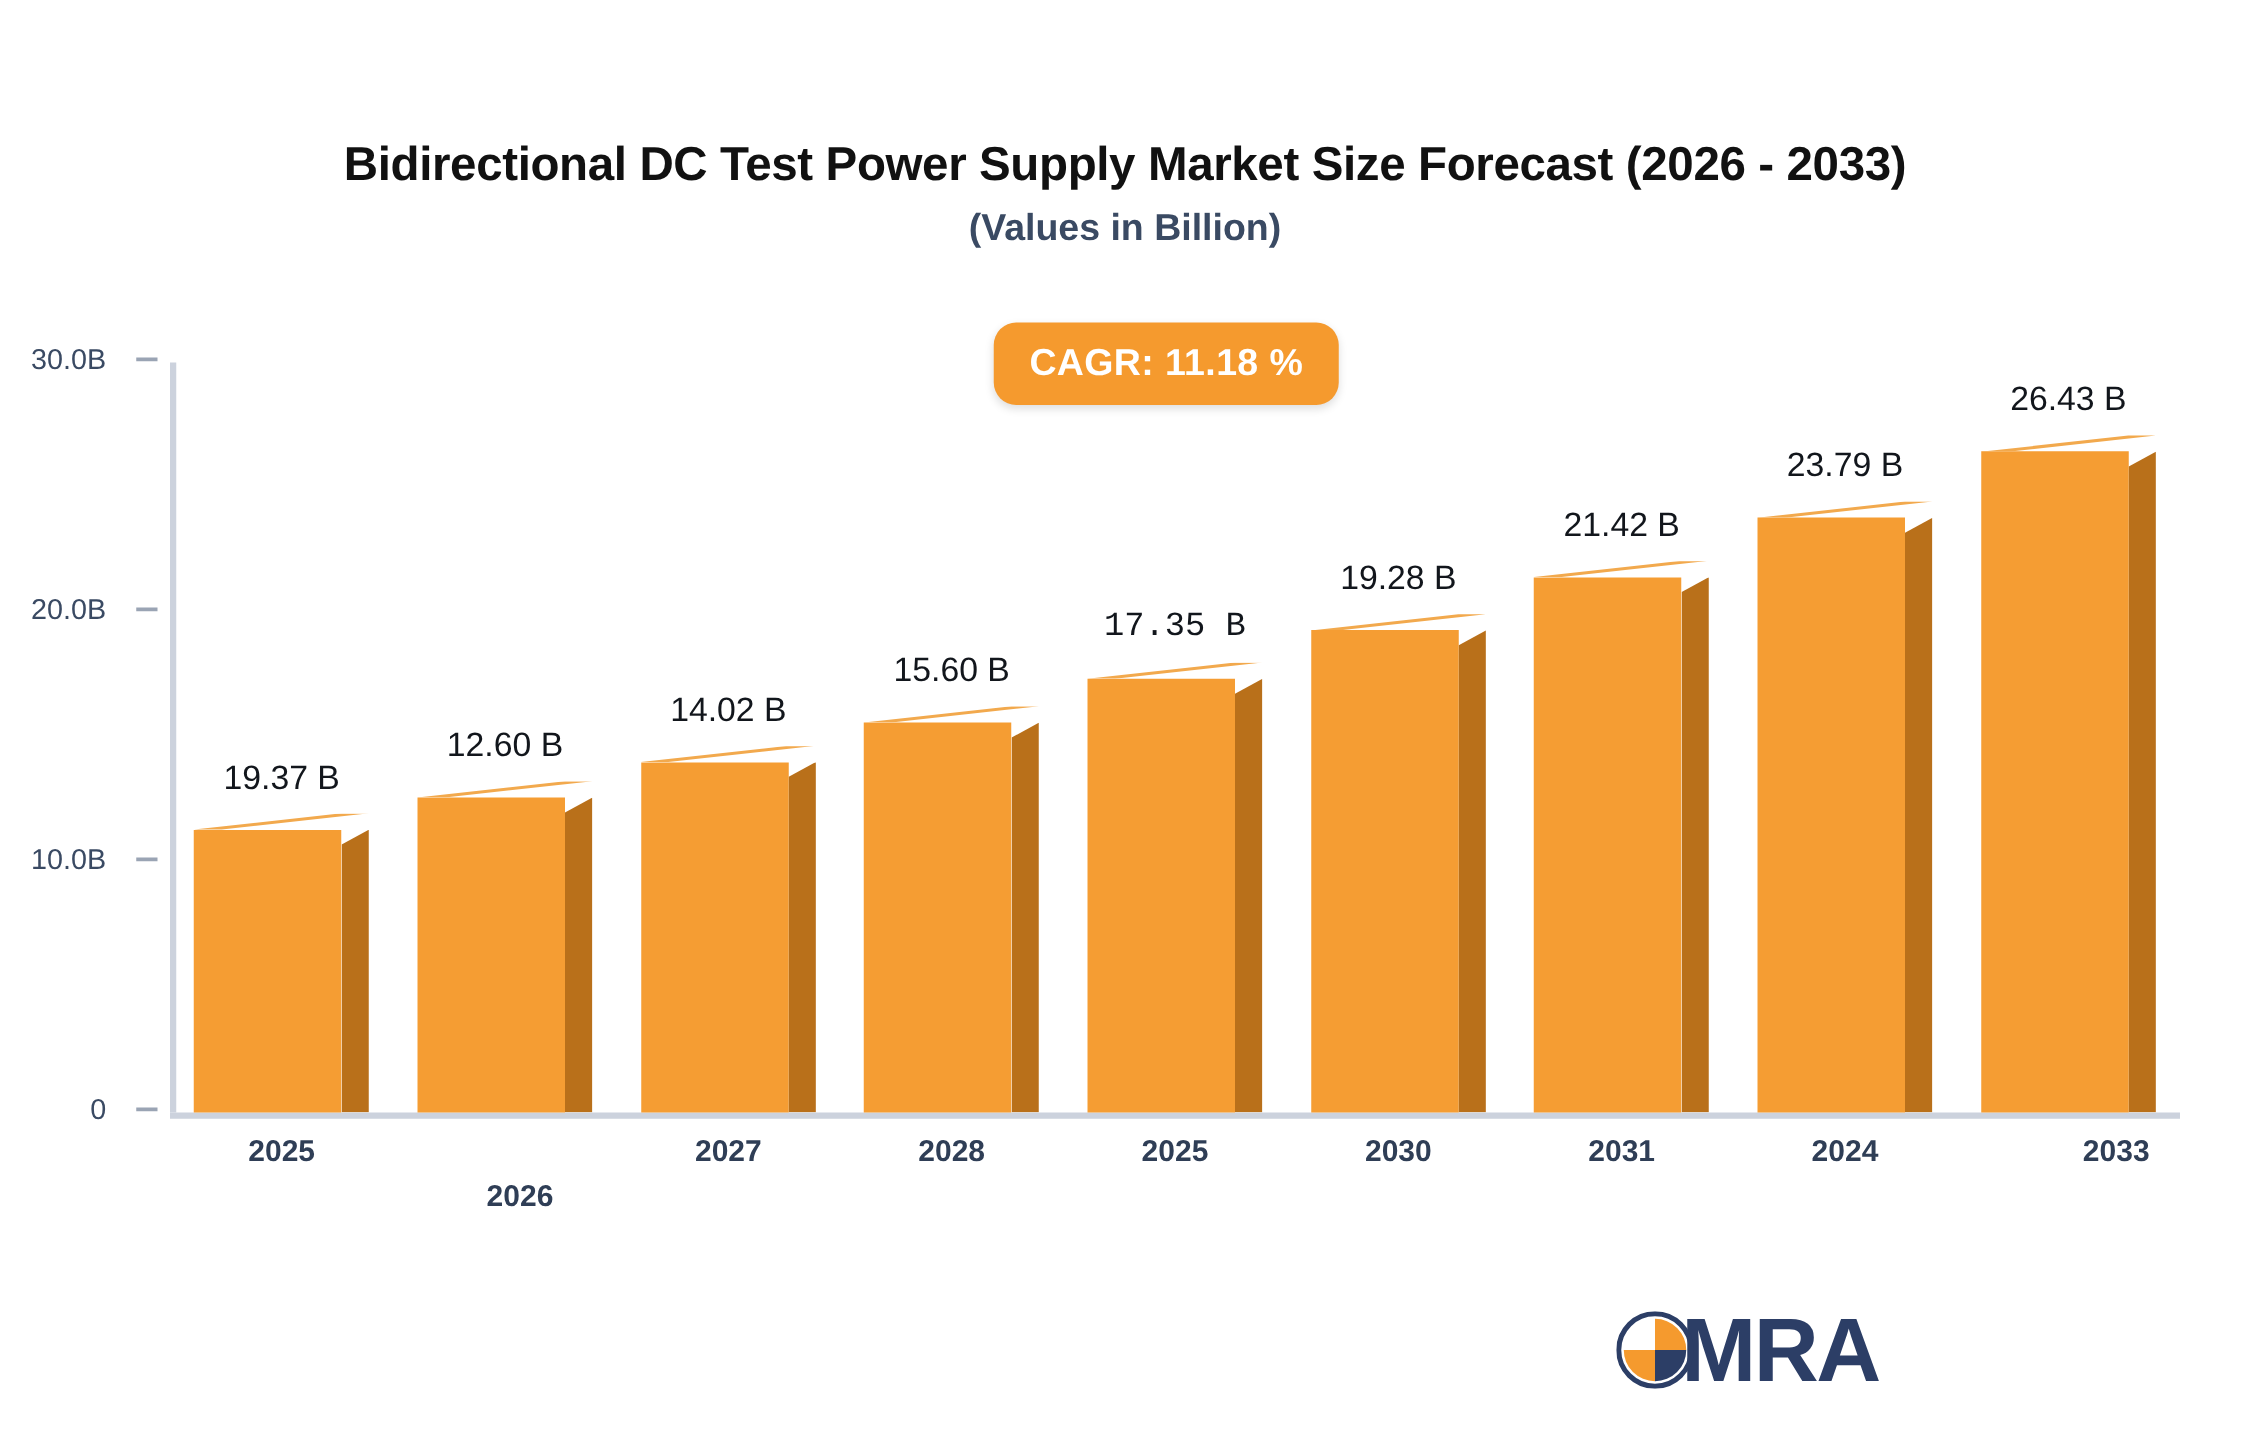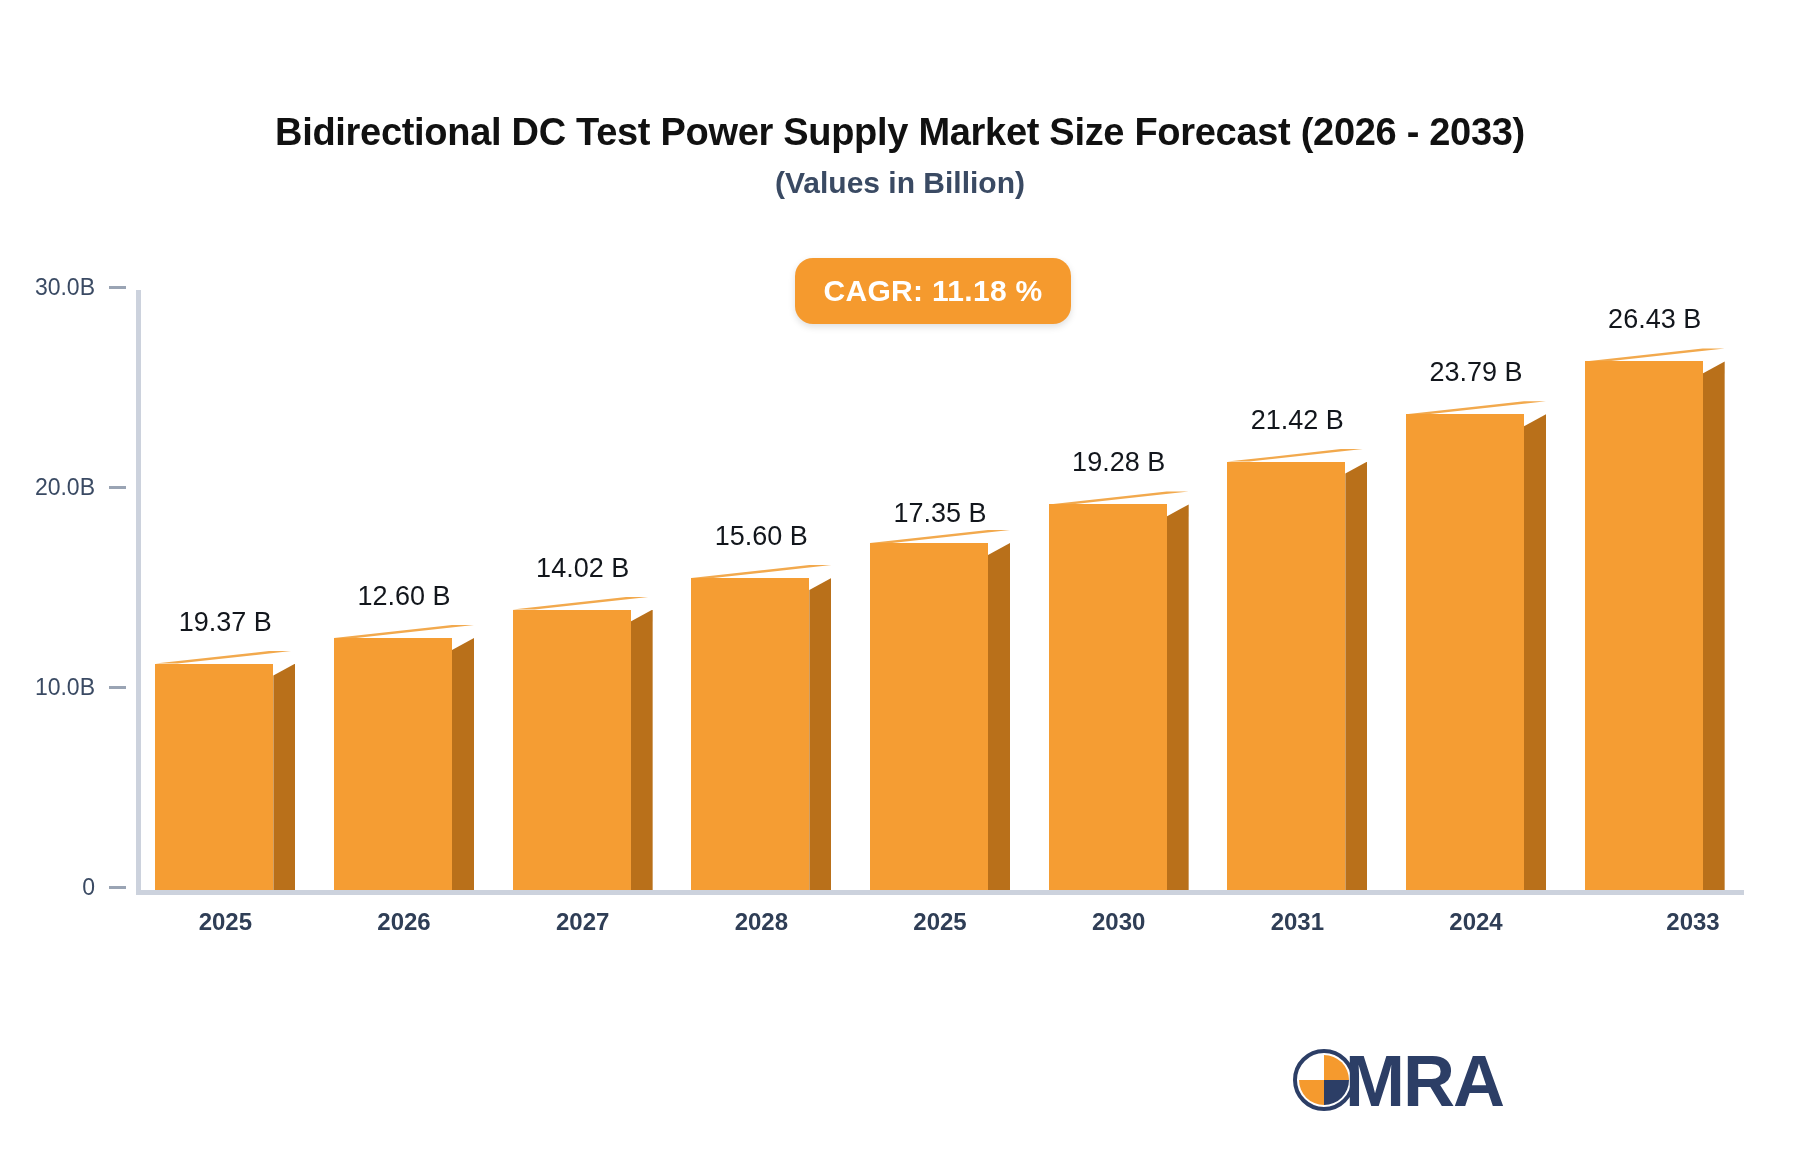--- a/index.html
+++ b/index.html
@@ -90,20 +90,21 @@
     background: #ccd2dd;
   }
 
   .y-tick {
     position: absolute;
     right: 1608px;
     display: flex;
     align-items: center;
     justify-content: flex-end;
     white-space: nowrap;
+    gap: 10px;
   }
   .y-tick .lbl {
     font-size: 23px;
     color: #3a4a63;
   }
   .y-tick .dash {
     display: inline-block;
     width: 17px;
     height: 3px;
     background: #9aa4b4;
@@ -232,21 +233,21 @@
         <div class="bar-slot" style="left: 555.333px;">
           <div class="bar-front" style="height: 312px;"></div>
           <div class="bar-side" style="height: 312px;"></div>
           <div class="bar-top" style="bottom: 312px;"></div>
           <div class="bar-label" style="bottom: 338px;">15.60 B</div>
         </div>
         <div class="bar-slot" style="left: 734px;">
           <div class="bar-front" style="height: 347px;"></div>
           <div class="bar-side" style="height: 347px;"></div>
           <div class="bar-top" style="bottom: 347px;"></div>
-          <div class="bar-label" style="bottom: 361px;">17.35 B</div>
+          <div class="bar-label" style="bottom: 373px; font-family: Liberation Mono, monospace;">17.35 B</div>
         </div>
         <div class="bar-slot" style="left: 912.667px;">
           <div class="bar-front" style="height: 385.6px;"></div>
           <div class="bar-side" style="height: 385.6px;"></div>
           <div class="bar-top" style="bottom: 385.6px;"></div>
           <div class="bar-label" style="bottom: 411.6px;">19.28 B</div>
         </div>
         <div class="bar-slot" style="left: 1091.33px;">
           <div class="bar-front" style="height: 428.4px;"></div>
           <div class="bar-side" style="height: 428.4px;"></div>
@@ -279,21 +280,21 @@
           <span class="lbl">20.0B</span>
           <span class="dash"></span>
         </div>
         <div class="y-tick" style="top: -16px;">
           <span class="lbl">30.0B</span>
           <span class="dash"></span>
         </div>
       </div>
     <div id="xlabels">
         <div class="x-label" style="left: -10.6667px;">2025</div>
-        <div class="x-label" style="left: 168px;">2026</div>
+        <div class="x-label" style="left: 180px; margin-top: 36px;">2026</div>
         <div class="x-label" style="left: 346.667px;">2027</div>
         <div class="x-label" style="left: 525.333px;">2028</div>
         <div class="x-label" style="left: 704px;">2025</div>
         <div class="x-label" style="left: 882.667px;">2030</div>
         <div class="x-label" style="left: 1061.33px;">2031</div>
         <div class="x-label" style="left: 1240px;">2024</div>
         <div class="x-label" style="left: 1457px;">2033</div>
       </div>
   </div>
 

